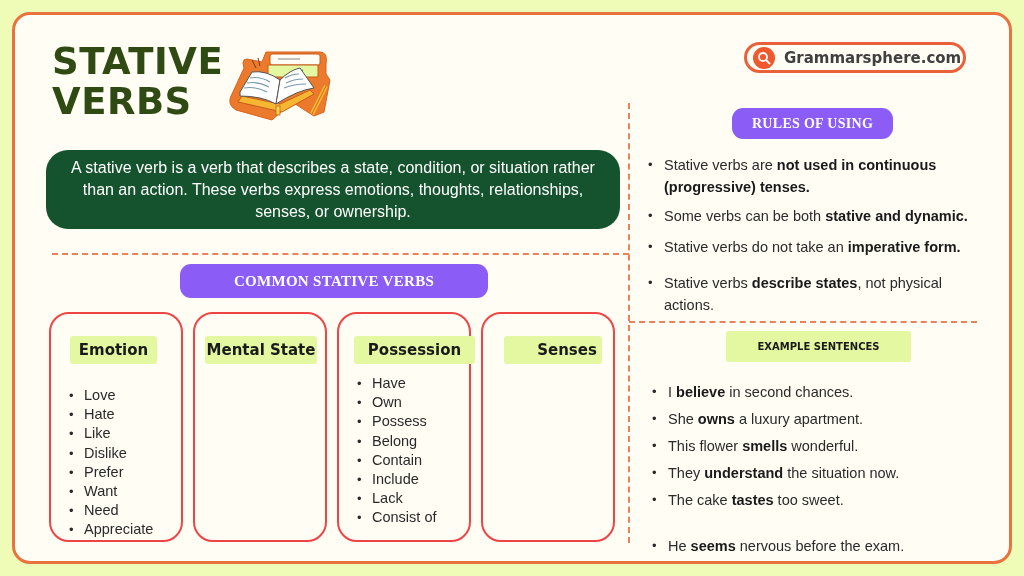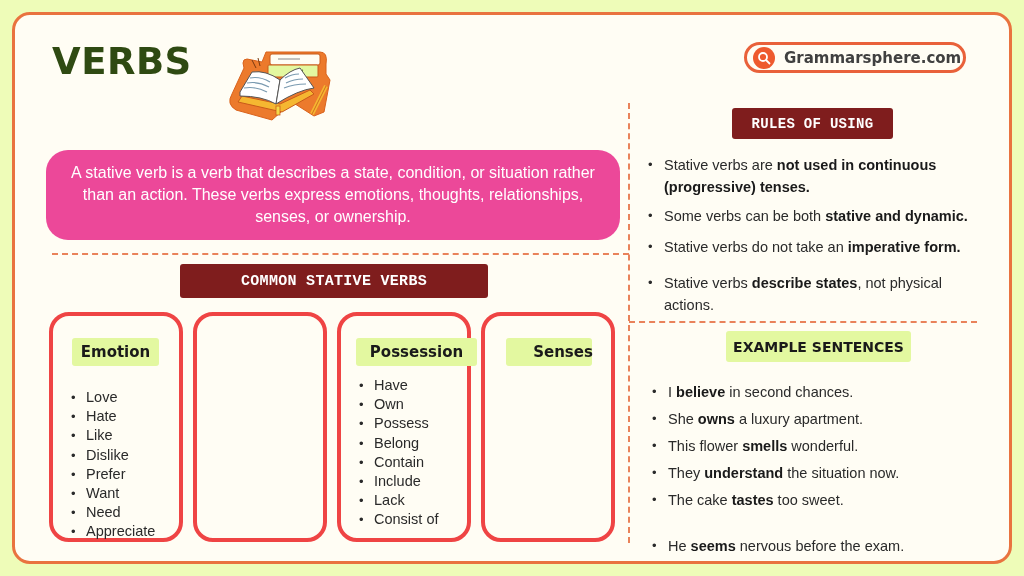--- a/index.html
+++ b/index.html
@@ -41,56 +41,56 @@
       width: 22px; height: 22px; border-radius: 50%;
       background: #ee5a2e;
       display: flex; align-items: center; justify-content: center;
       margin-right: 9px;
     }
     .site-label {
       font-weight: bold; font-size: 15px; color: #404040;
       font-family: "DejaVu Sans", sans-serif;
     }
     .def-box {
-      left: 46px; top: 150px; width: 574px; height: 90px;
-      background: #ec4899;
+      left: 46px; top: 150px; width: 574px; height: 79px;
+      background: #14532d;
       border-radius: 22px;
       color: #fff;
       font-size: 14.5px;
       line-height: 22px;
       text-align: center;
       display: flex; align-items: center; justify-content: center;
       padding: 0 16px;
       font-family: "Liberation Sans", sans-serif;
       font-size: 16px;
     }
     .dash-h {
       border-top: 2px dashed #e9825a;
     }
     .dash-v {
       border-left: 2px dashed #e9825a;
     }
     .orange-tag {
-      background: #7f1d1d; color: #fff; font-weight: bold;
-      display: flex; align-items: center; justify-content: center;
-      border-radius: 3px;
-      font-family: Liberation Mono, monospace;
+      background: #8b5cf6; color: #fff; font-weight: bold;
+      display: flex; align-items: center; justify-content: center;
+      border-radius: 11px;
+      font-family: Liberation Serif, serif;
     }
     .common-tag { left: 180px; top: 264px; width: 308px; height: 34px; font-size: 15px; letter-spacing: 0.3px; }
     .rules-tag { left: 732px; top: 108px; width: 161px; height: 31px; font-size: 14px; letter-spacing: 0.3px; }
     .green-tag {
       background: #e3f8a0; color: #1a1a1a; font-weight: bold;
       display: flex; align-items: center; justify-content: center;
       border-radius: 3px;
       font-family: "DejaVu Sans", sans-serif;
     }
-    .example-tag { left: 726px; top: 331px; width: 185px; height: 31px; font-size: 14px; }
+    .example-tag { left: 726px; top: 331px; width: 185px; height: 31px; font-size: 10px; }
     .card {
       top: 312px; width: 134px; height: 230px;
-      border: 4px solid #ef4444;
+      border: 2px solid #ef4444;
       border-radius: 20px;
     }
     .card .cat {
       position: absolute; top: 22px; height: 28px;
       font-size: 15px;
     }
     .card ul {
       position: absolute; left: 18px;
       list-style: none;
       font-family: "Liberation Sans", sans-serif;
@@ -116,20 +116,21 @@
     .rules-list li { left: 648px; width: 340px; line-height: 22px; }
     .examples-list li { left: 652px; width: 330px; line-height: 20px; }
     b { font-weight: bold; color: #1a1a1a; }
   </style>
 </head>
 <body>
 
 <div class="frame"></div>
 
 <div class="abs title">
+  <div>STATIVE</div>
   <div>VERBS</div>
 </div>
 
 <div class="abs book">
   <svg width="112" height="78" viewBox="0 0 112 78">
 
     <path d="M22 22 Q18 10 30 14 L40 16 L44 6 L98 6 Q106 6 104 18 L104 28 L108 34 L102 66 L92 70 L70 56 L50 74 L14 64 Q4 58 10 48 Z" fill="#ec7a2c" stroke="#d9621c" stroke-width="1"></path>
 
     <rect x="48" y="8" width="50" height="11" rx="2" fill="#fffdf4" stroke="#c85a1a" stroke-width="1"></rect>
     <line x1="56" y1="13" x2="78" y2="13" stroke="#888" stroke-width="1"></line>
@@ -187,38 +188,39 @@
     <li>Like</li>
     <li>Dislike</li>
     <li>Prefer</li>
     <li>Want</li>
     <li>Need</li>
     <li>Appreciate</li>
   </ul>
 </div>
 
 <div class="abs card" style="left:193px;">
+  <div class="green-tag cat" style="left:10px; width:112px;">Mental State</div>
 </div>
 
 <div class="abs card" style="left:337px;">
   <div class="green-tag cat" style="left:15px; width:121px;">Possession</div>
   <ul style="top:60px;">
     <li>Have</li>
     <li>Own</li>
     <li>Possess</li>
     <li>Belong</li>
     <li>Contain</li>
     <li>Include</li>
     <li>Lack</li>
     <li>Consist of</li>
   </ul>
 </div>
 
 <div class="abs card" style="left:481px;">
-  <div class="green-tag cat" style="left:21px; width:86px;padding-left:28px;">Senses</div>
+  <div class="green-tag cat" style="left:21px; width:98px;padding-left:28px;">Senses</div>
 </div>
 
 <div class="abs orange-tag rules-tag">RULES OF USING</div>
 <ul class="rules-list">
   <li style="top:154px;"><span>Stative verbs are </span><b>not used in continuous (progressive) tenses.</b><span></span></li>
   <li style="top:205px;"><span>Some verbs can be both </span><b>stative and dynamic.</b><span></span></li>
   <li style="top:236px;"><span>Stative verbs do not take an </span><b>imperative form.</b><span></span></li>
   <li style="top:272px; width:320px;"><span>Stative verbs </span><b>describe states</b><span>, not physical actions.</span></li>
 </ul>
 

